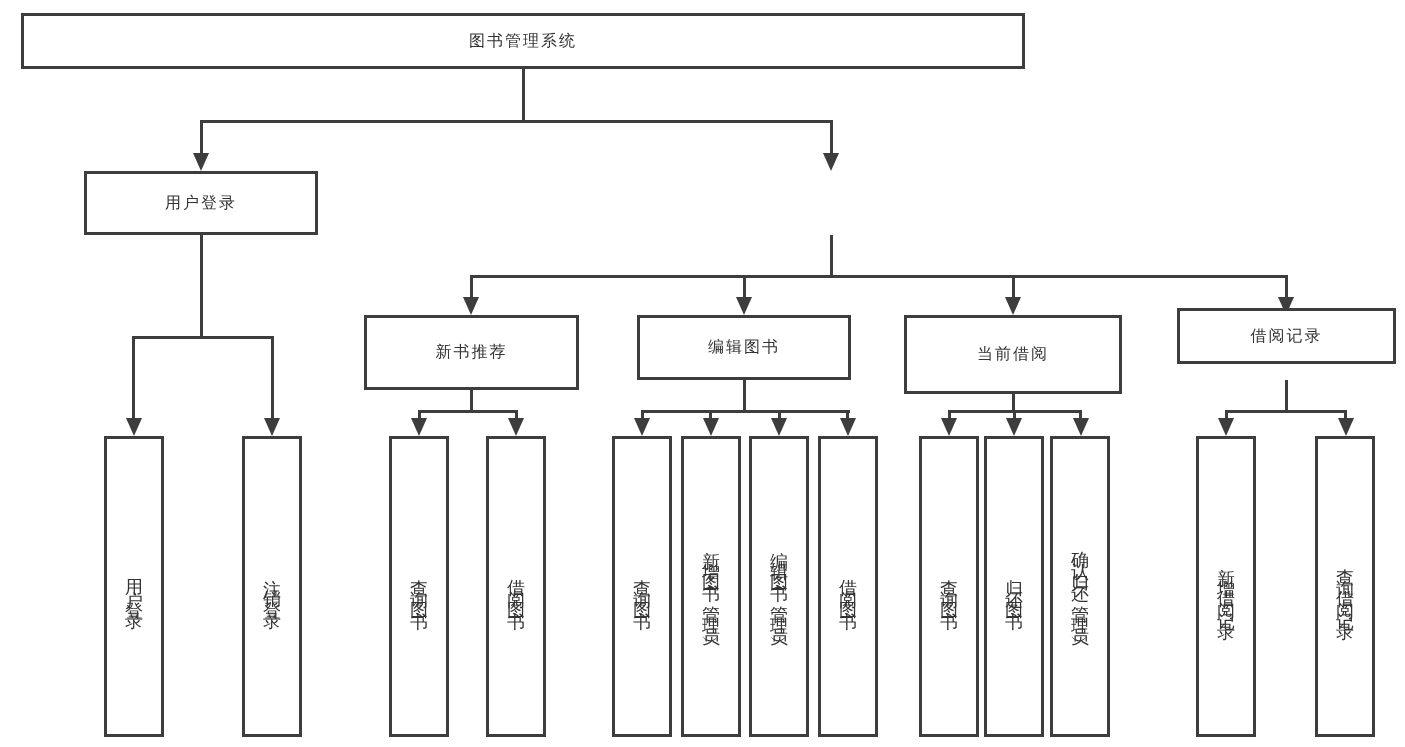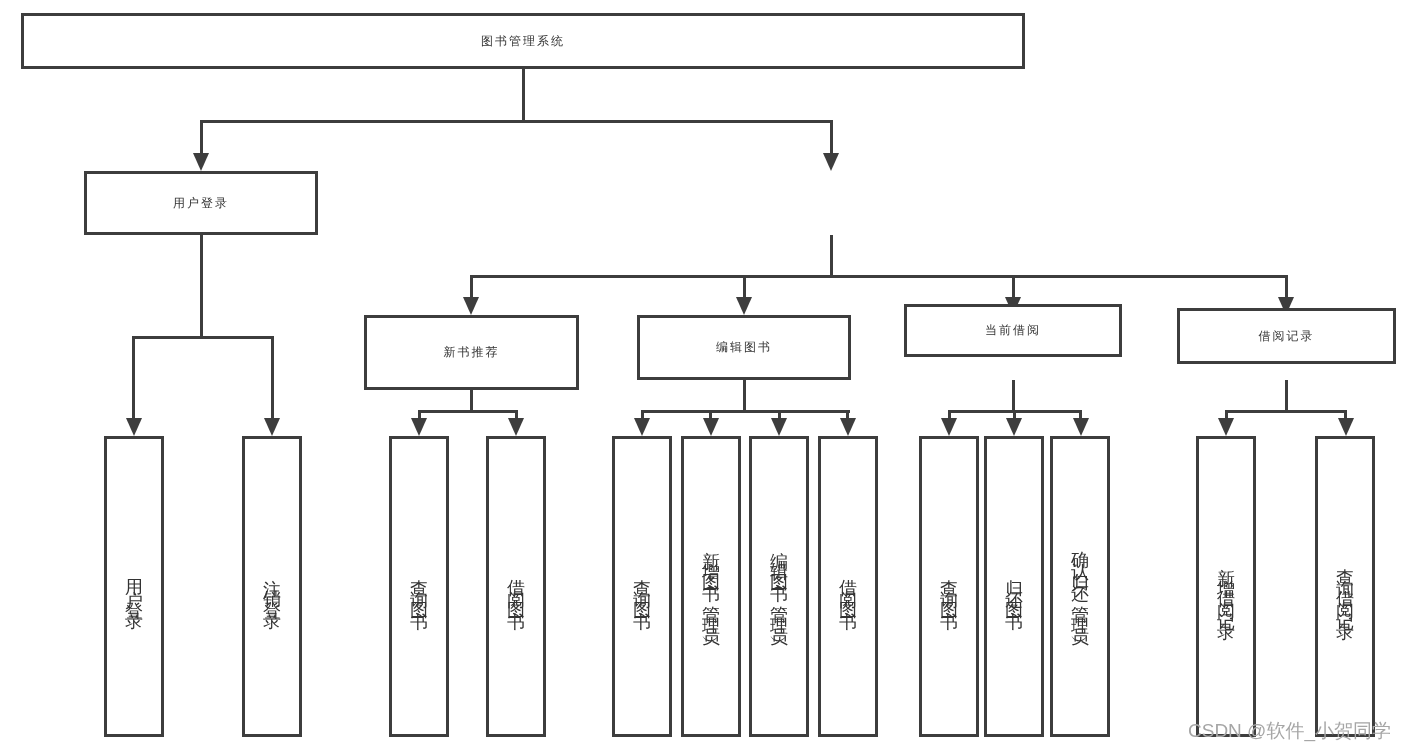--- a/index.html
+++ b/index.html
@@ -27,21 +27,21 @@
     box-sizing: border-box;
     border: 3px solid var(--box-border);
     background: #ffffff;
     display: flex;
     align-items: center;
     justify-content: center;
     color: var(--text);
     z-index: 2;
   }
   .box.h {
-    font-size: 12px;
+    font-size: 16px;
     letter-spacing: 2px;
     white-space: nowrap;
   }
   .box.leaf {
     top: 436px;
     width: 60px;
     height: 301px;
   }
   .vtext {
     writing-mode: vertical-rl;
@@ -119,21 +119,21 @@
   <div class="arrowhead" style="left:1005px; top:297px;"></div>
   <div class="vline" style="left:1285px; top:275px; height:24px;"></div>
   <div class="arrowhead" style="left:1278px; top:297px;"></div>
 
   <div class="box h" style="left:364px; top:315px; width:215px; height:75px;">
     <span>新书推荐</span>
   </div>
   <div class="box h" style="left:637px; top:315px; width:214px; height:65px;">
     <span>编辑图书</span>
   </div>
-  <div class="box h" style="left:904px; top:304px; width:218px; height:53px;">
+  <div class="box h" style="left:904px; top:315px; width:218px; height:79px;">
     <span>当前借阅</span>
   </div>
   <div class="box h" style="left:1177px; top:308px; width:219px; height:56px;">
     <span>借阅记录</span>
   </div>
 
   <div class="vline" style="left:470px; top:380px; height:32px;"></div>
   <div class="hline" style="left:418px; top:410px; width:100px;"></div>
   <div class="vline" style="left:418px; top:410px; height:10px;"></div>
   <div class="arrowhead" style="left:411px; top:418px;"></div>
@@ -204,15 +204,14 @@
     <span class="vtext">确认归还（管理员）</span>
   </div>
 
   <div class="box leaf" style="left:1196px;">
     <span class="vtext">新增借阅记录</span>
   </div>
   <div class="box leaf" style="left:1315px;">
     <span class="vtext">查询借阅记录</span>
   </div>
 
-  <div class="watermark">CSDN @软件_小贺同学</div>
 
 </div>
 
 </body></html>

